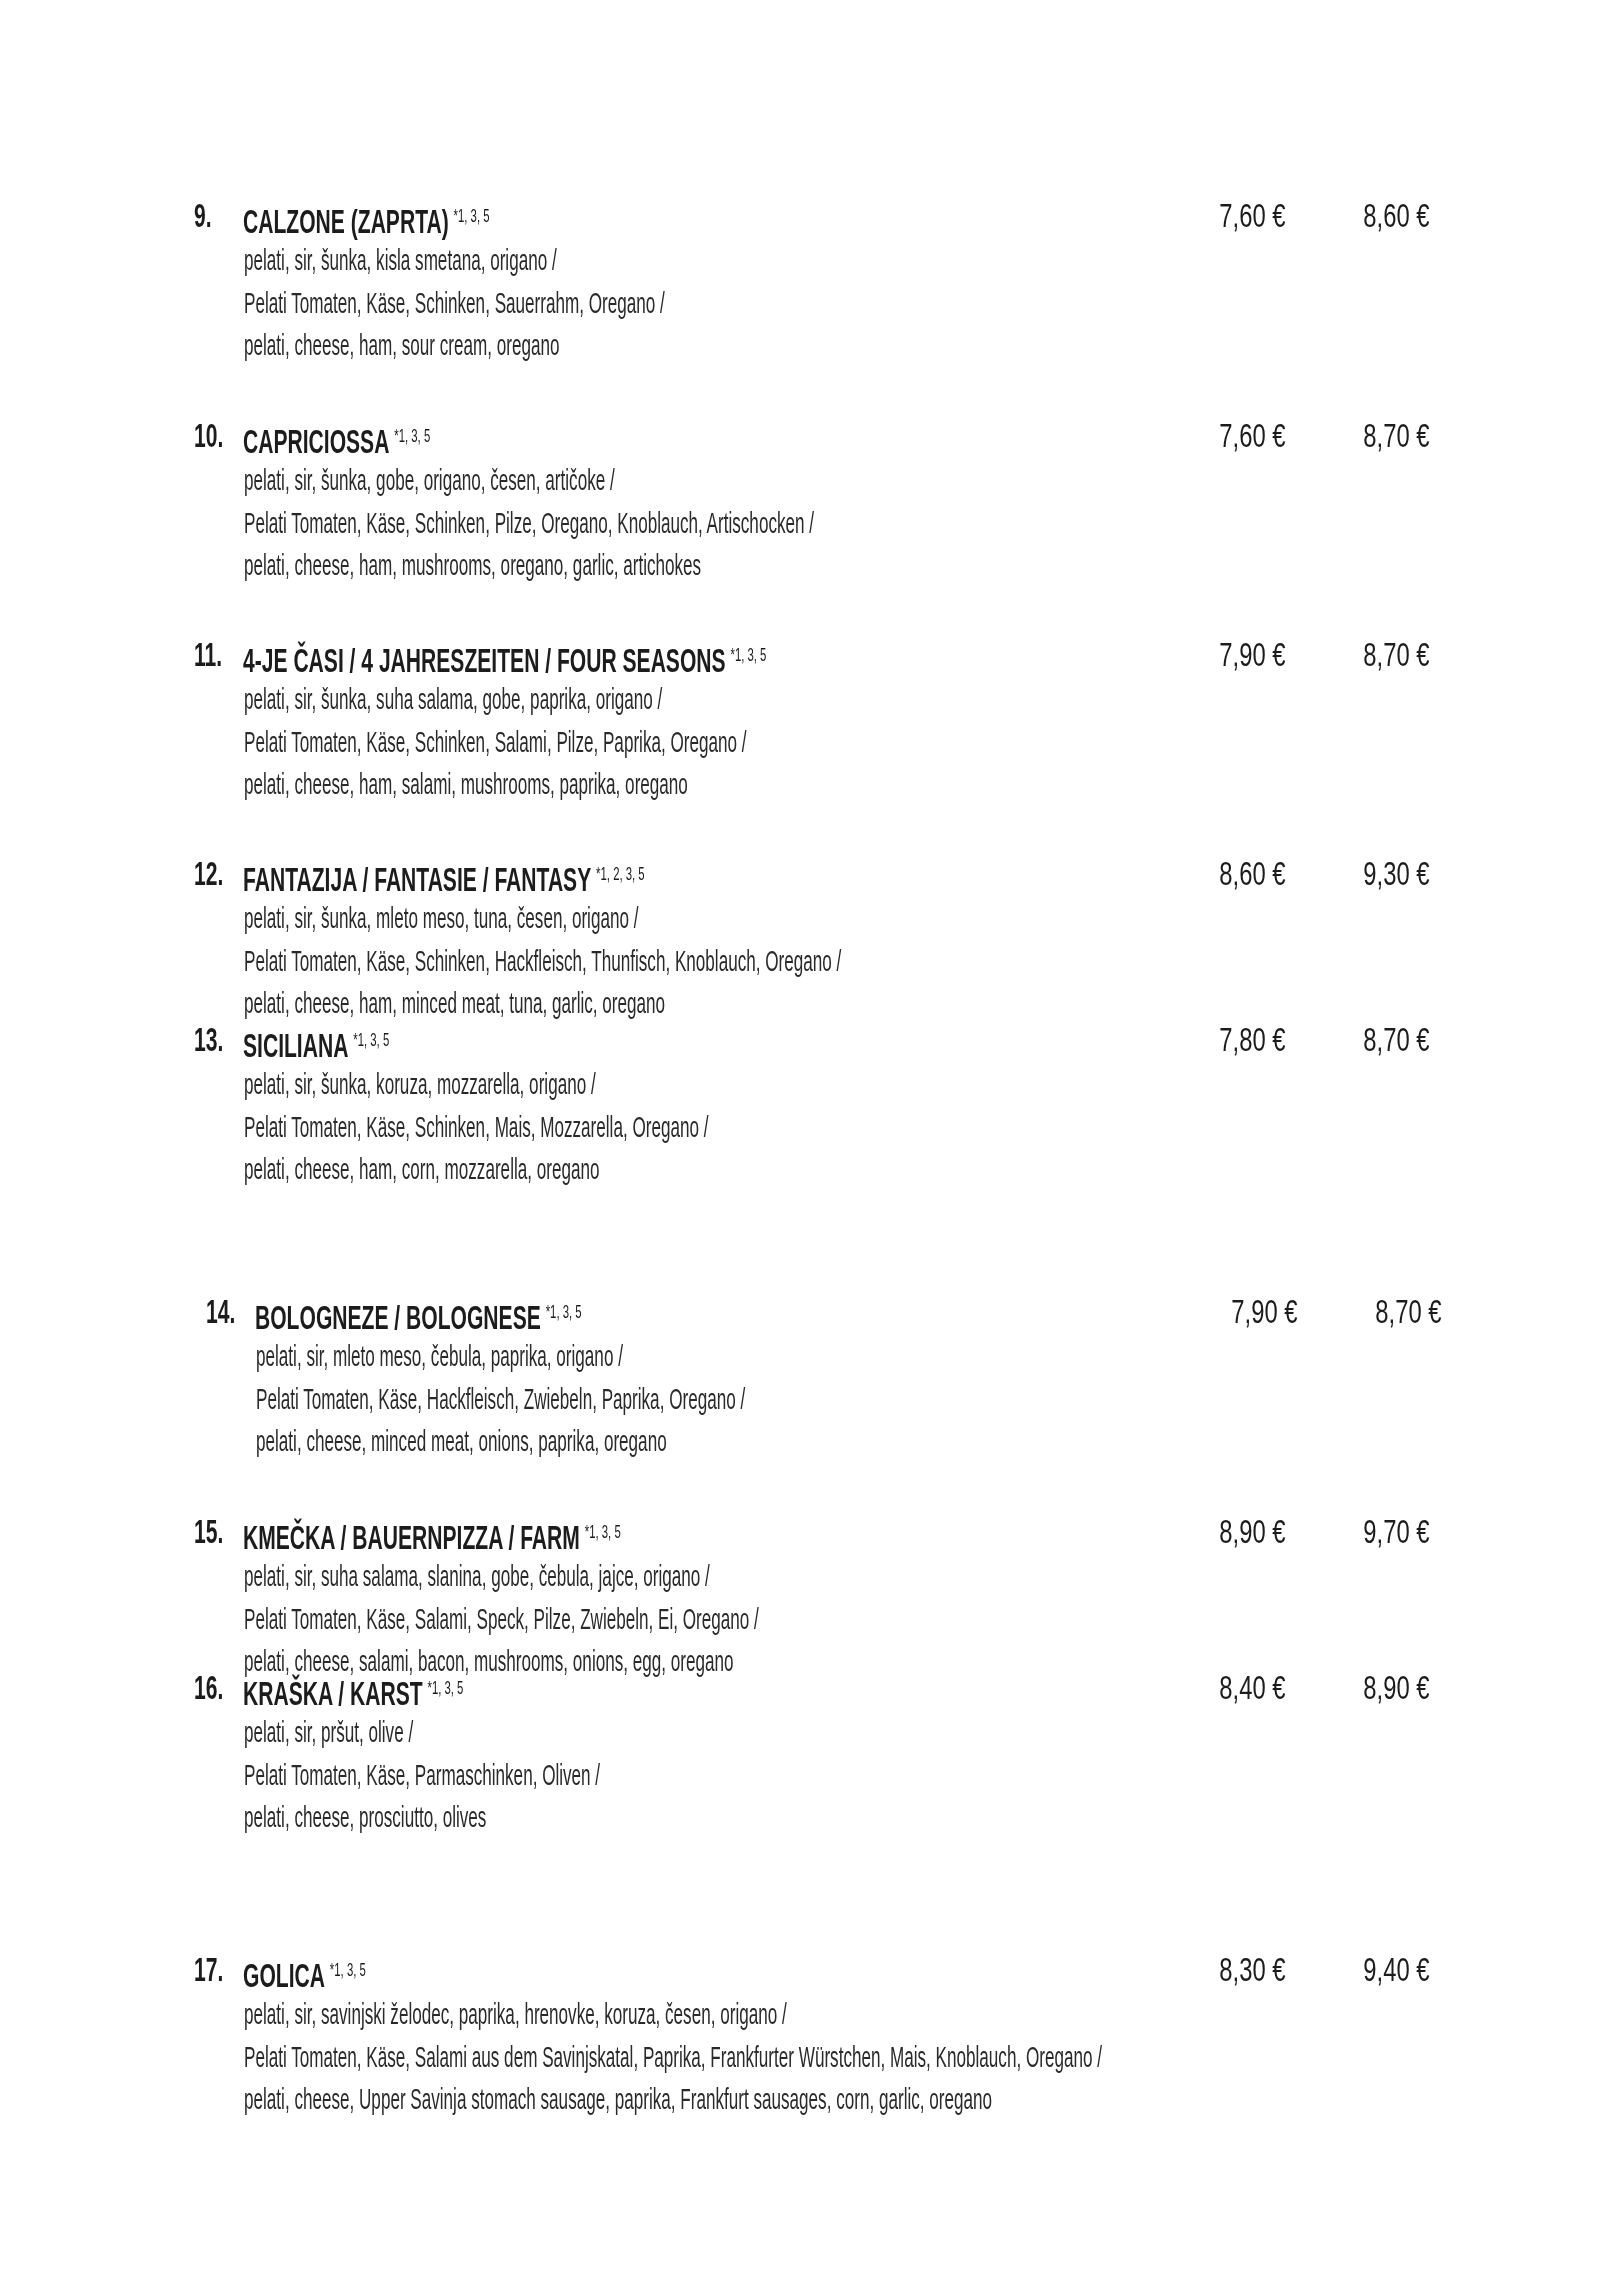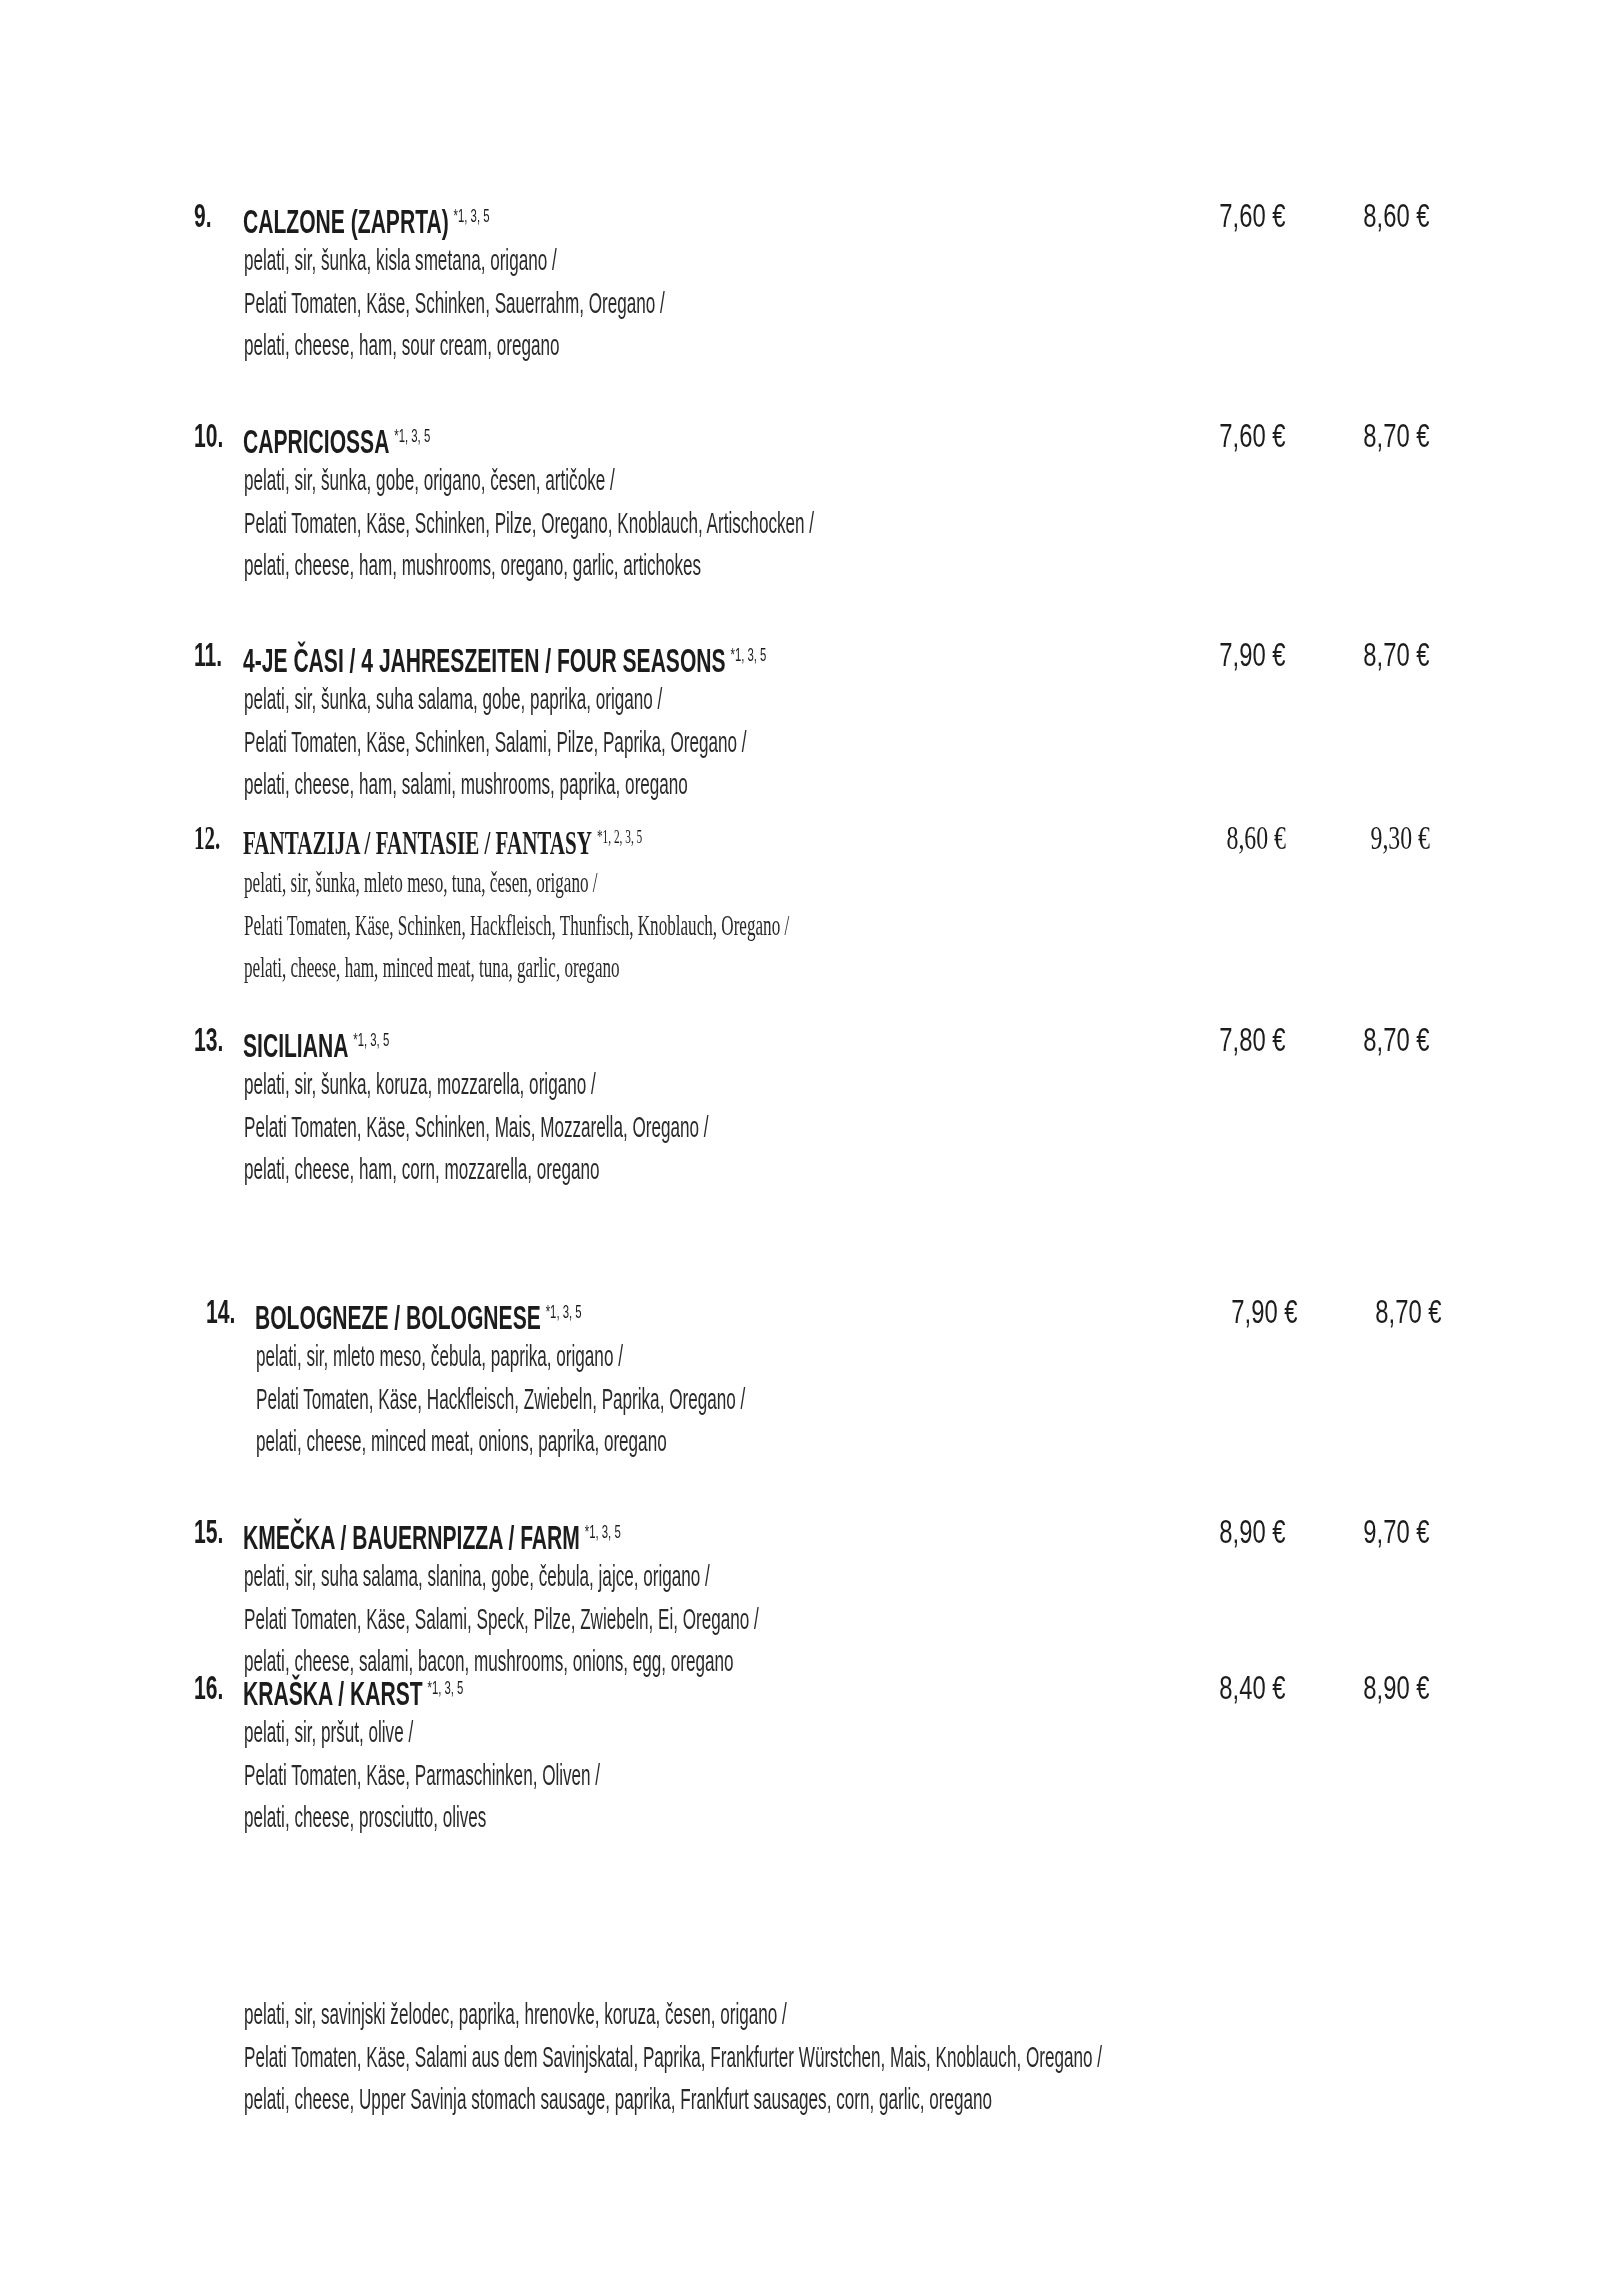--- a/index.html
+++ b/index.html
@@ -141,21 +141,21 @@
         <span class="item-title">4-JE ČASI / 4 JAHRESZEITEN / FOUR SEASONS</span><span class="allergens">*1, 3, 5</span>
       </span>
       <span class="price price-small">7,90 €</span>
       <span class="price price-large">8,70 €</span>
     </div>
     <div class="desc-line l1">pelati, sir, šunka, suha salama, gobe, paprika, origano /</div>
     <div class="desc-line l2">Pelati Tomaten, Käse, Schinken, Salami, Pilze, Paprika, Oregano /</div>
     <div class="desc-line l3">pelati, cheese, ham, salami, mushrooms, paprika, oregano</div>
   </div>
 
-  <div class="menu-item" style="top:818px;font-family:Liberation Serif, serif;">
+  <div class="menu-item" style="top:854px;">
     <div class="heading-row">
       <span class="item-number">12.</span>
       <span class="item-title-wrap">
         <span class="item-title">FANTAZIJA / FANTASIE / FANTASY</span><span class="allergens">*1, 2, 3, 5</span>
       </span>
       <span class="price price-small">8,60 €</span>
       <span class="price price-large">9,30 €</span>
     </div>
     <div class="desc-line l1">pelati, sir, šunka, mleto meso, tuna, česen, origano /</div>
     <div class="desc-line l2">Pelati Tomaten, Käse, Schinken, Hackfleisch, Thunfisch, Knoblauch, Oregano /</div>
@@ -212,19 +212,27 @@
       </span>
       <span class="price price-small">8,40 €</span>
       <span class="price price-large">8,90 €</span>
     </div>
     <div class="desc-line l1">pelati, sir, pršut, olive /</div>
     <div class="desc-line l2">Pelati Tomaten, Käse, Parmaschinken, Oliven /</div>
     <div class="desc-line l3">pelati, cheese, prosciutto, olives</div>
   </div>
 
   <div class="menu-item" style="top:1950px;">
+    <div class="heading-row">
+      <span class="item-number">17.</span>
+      <span class="item-title-wrap">
+        <span class="item-title">GOLICA</span><span class="allergens">*1, 3, 5</span>
+      </span>
+      <span class="price price-small">8,30 €</span>
+      <span class="price price-large">9,40 €</span>
+    </div>
     <div class="desc-line l1">pelati, sir, savinjski želodec, paprika, hrenovke, koruza, česen, origano /</div>
     <div class="desc-line l2">Pelati Tomaten, Käse, Salami aus dem Savinjskatal, Paprika, Frankfurter Würstchen, Mais, Knoblauch, Oregano /</div>
     <div class="desc-line l3">pelati, cheese, Upper Savinja stomach sausage, paprika, Frankfurt sausages, corn, garlic, oregano</div>
   </div>
 
 </div>
 
 
 </body></html>

